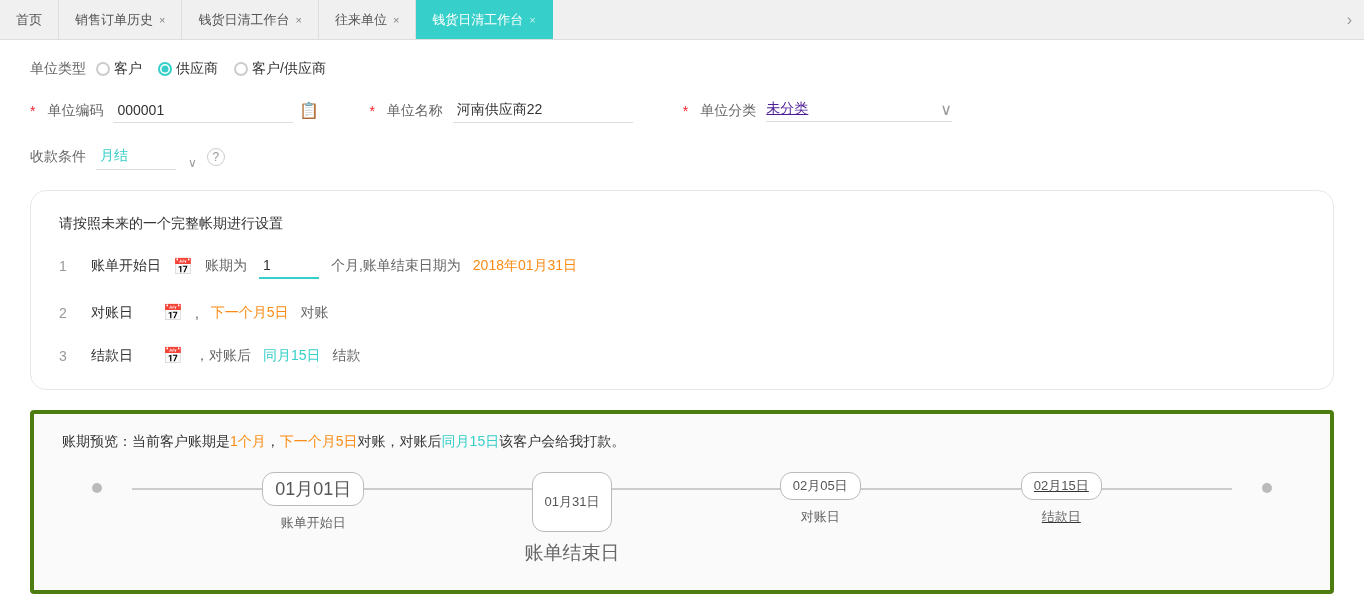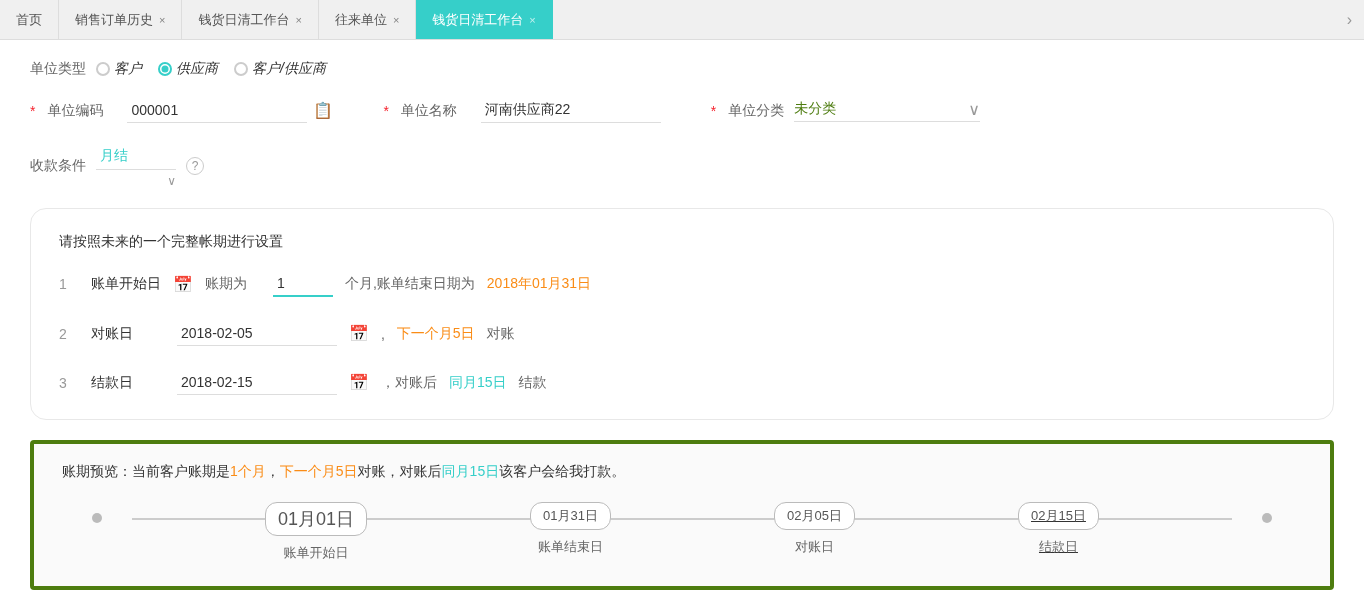--- a/index.html
+++ b/index.html
@@ -75,21 +75,20 @@
     .radio-group {
       display: flex;
       align-items: center;
       gap: 16px;
     }
     .radio-item {
       display: flex;
       align-items: center;
       gap: 4px;
       cursor: pointer;
-      font-style: italic;
     }
     .radio-circle {
       width: 14px;
       height: 14px;
       border-radius: 50%;
       border: 2px solid #ccc;
       display: inline-block;
       position: relative;
     }
     .radio-circle.checked {
@@ -114,60 +113,58 @@
       gap: 6px;
     }
     .input-field {
       border: none;
       border-bottom: 1px solid #ddd;
       outline: none;
       padding: 4px 4px;
       font-size: 14px;
       color: #333;
       background: transparent;
-      margin-left: 14px;
     }
     .input-wide { width: 180px; }
     .input-medium { width: 160px; }
     .input-small { width: 60px; }
 
     .calendar-icon {
       color: #36cfc9;
       font-size: 16px;
       cursor: pointer;
     }
 
     
     .select-field {
       display: flex;
       align-items: flex-end;
-      gap: 4px;
-      cursor: pointer;
-      flex-direction: column;
+      gap: 12px;
+      cursor: pointer;
     }
     .select-value {
       color: #36cfc9;
       border-bottom: 1px solid #ddd;
       padding: 4px 4px;
       min-width: 80px;
     }
     .dropdown-arrow {
       color: #999;
       font-size: 12px;
     }
 
     
     .category-select {
       display: flex;
       align-items: center;
       gap: 6px;
       border-bottom: 1px solid #ddd;
       padding-bottom: 2px;
     }
-    .category-value { color: #4d7c0f; }
+    .category-value { color: #4c1d95; text-decoration: underline; }
     .category-arrow { color: #999; font-size: 16px; cursor: pointer; }
 
     
     .help-icon {
       width: 18px;
       height: 18px;
       border-radius: 50%;
       border: 1px solid #ccc;
       display: inline-flex;
       align-items: center;
@@ -313,31 +310,29 @@
       <span class="calendar-icon">📅</span>
       <span class="period-desc">账期为</span>
       <input class="input-field input-small" type="text" value="1" style="border-bottom: 2px solid rgb(54, 207, 201);">
       <span class="period-desc">个月,账单结束日期为</span>
       <span class="date-highlight">2018年01月31日</span>
     </div>
 
     <div class="period-row">
       <span class="row-num">2</span>
       <span class="row-label">对账日</span>
-      <input class="input-field input-medium" type="text" value="2018-02-05" style="">
       <span class="calendar-icon">📅</span>
       <span class="period-desc">,</span>
       <span class="highlight-orange">下一个月5日</span>
       <span class="period-desc">对账</span>
     </div>
 
     <div class="period-row" style="margin-bottom:0;">
       <span class="row-num">3</span>
       <span class="row-label">结款日</span>
-      <input class="input-field input-medium" type="text" value="2018-02-15" style="">
       <span class="calendar-icon">📅</span>
       <span class="period-desc">，对账后</span>
       <span class="highlight-teal">同月15日</span>
       <span class="period-desc">结款</span>
     </div>
   </div>
 
   <div class="period-preview-wrapper">
     <div class="preview-text">
       <span>账期预览：当前客户账期是</span><span class="highlight-orange">1个月</span><span>，</span><span class="highlight-orange">下一个月5日</span><span>对账，对账后</span><span class="highlight-teal">同月15日</span><span>该客户会给我打款。</span>
@@ -354,24 +349,24 @@
         </div>
 
         <div style="display:flex; flex-direction:column; align-items:center;">
           <div style="border:1px solid #bbb;border-radius:12px;padding:4px 12px;font-size:18px;color:#555;background:#fff;margin-bottom:8px;">
             <span>01月01日</span>
           </div>
           <span style="font-size:13px;color:#666;">账单开始日</span>
         </div>
 
         <div style="display:flex; flex-direction:column; align-items:center;">
-          <div style="border:1px solid #bbb;border-radius:12px;padding:4px 12px;font-size:13px;color:#555;background:#fff;margin-bottom:8px;">
+          <div style="border:1px solid #bbb;border-radius:12px;padding:20px 12px;font-size:13px;color:#555;background:#fff;margin-bottom:8px;">
             <span>01月31日</span>
           </div>
-          <span style="font-size:13px;color:#666;">账单结束日</span>
+          <span style="font-size:19px;color:#666;">账单结束日</span>
         </div>
 
         <div style="display:flex; flex-direction:column; align-items:center;">
           <div style="border:1px solid #bbb;border-radius:12px;padding:4px 12px;font-size:13px;color:#555;background:#fff;margin-bottom:8px;">
             <span>02月05日</span>
           </div>
           <span style="font-size:13px;color:#666;">对账日</span>
         </div>
 
         <div style="display:flex; flex-direction:column; align-items:center;text-decoration:underline;">

